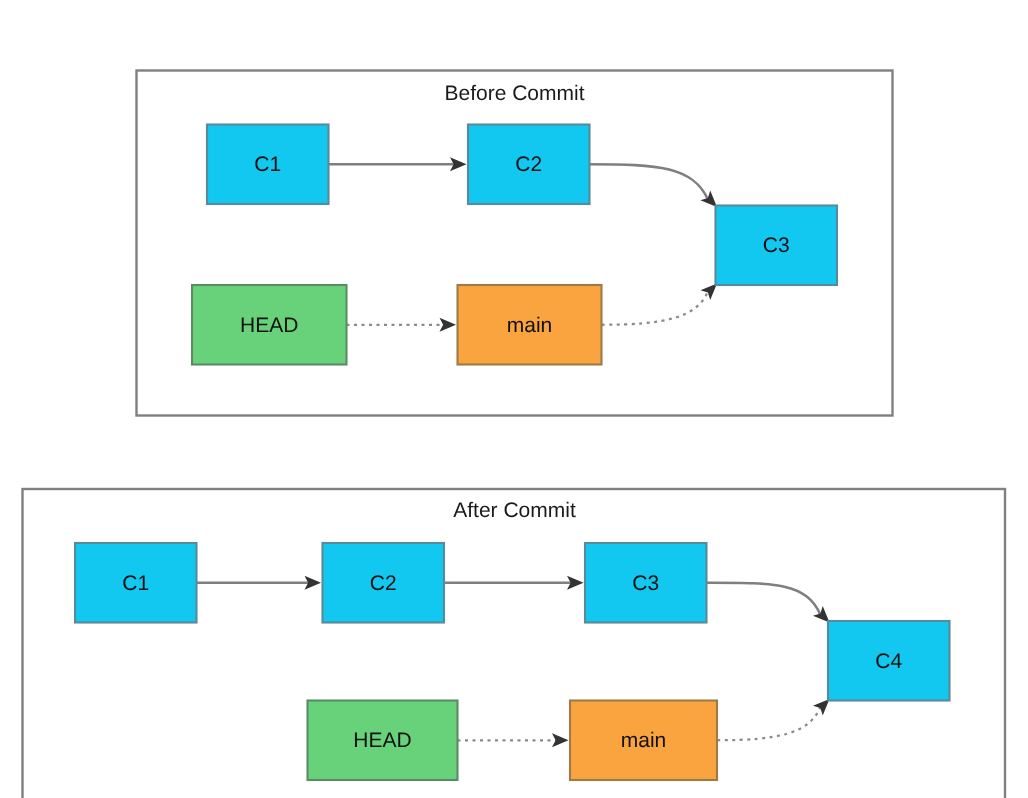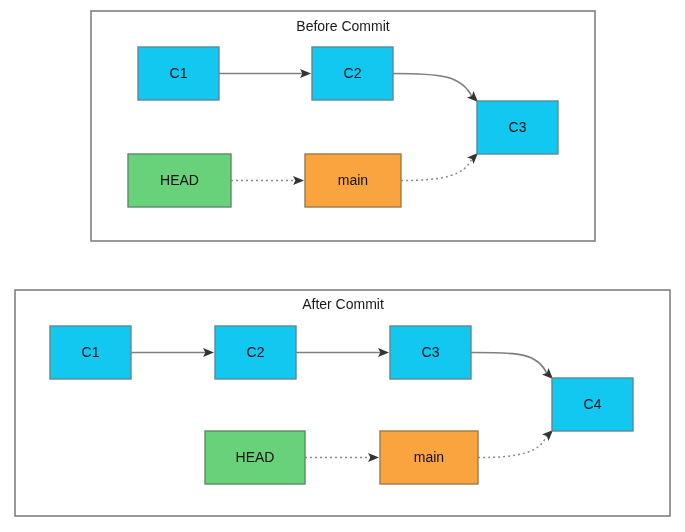--- a/index.html
+++ b/index.html
@@ -10,20 +10,21 @@
   body {
     width: 685px;
     height: 532px;
     font-family: "Liberation Sans", sans-serif;
     overflow: hidden;
   }
   #diagram-root {
     position: relative;
     width: 685px;
     height: 440px;
+    margin-top: 36px;
   }
   svg#diagram {
     display: block;
     width: 685px;
     height: 532px;
   }
   .panel-frame {
     fill: #ffffff;
     stroke: #808080;
     stroke-width: 1.6;

